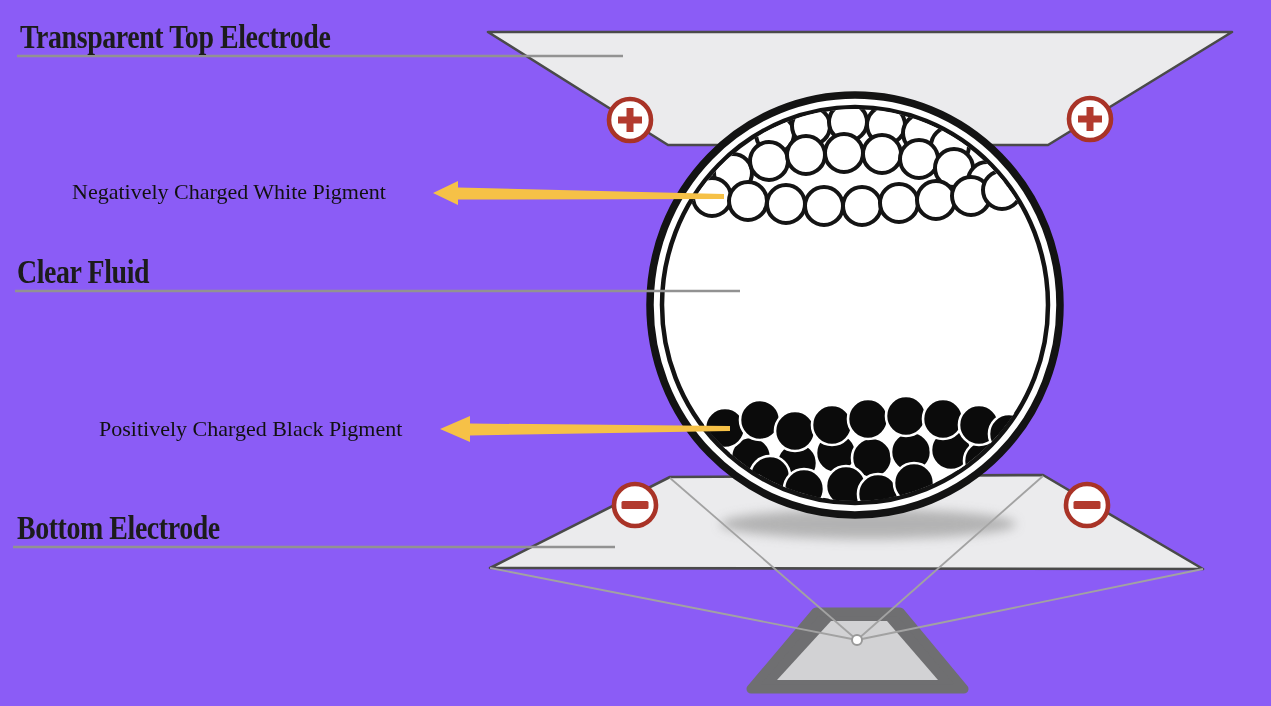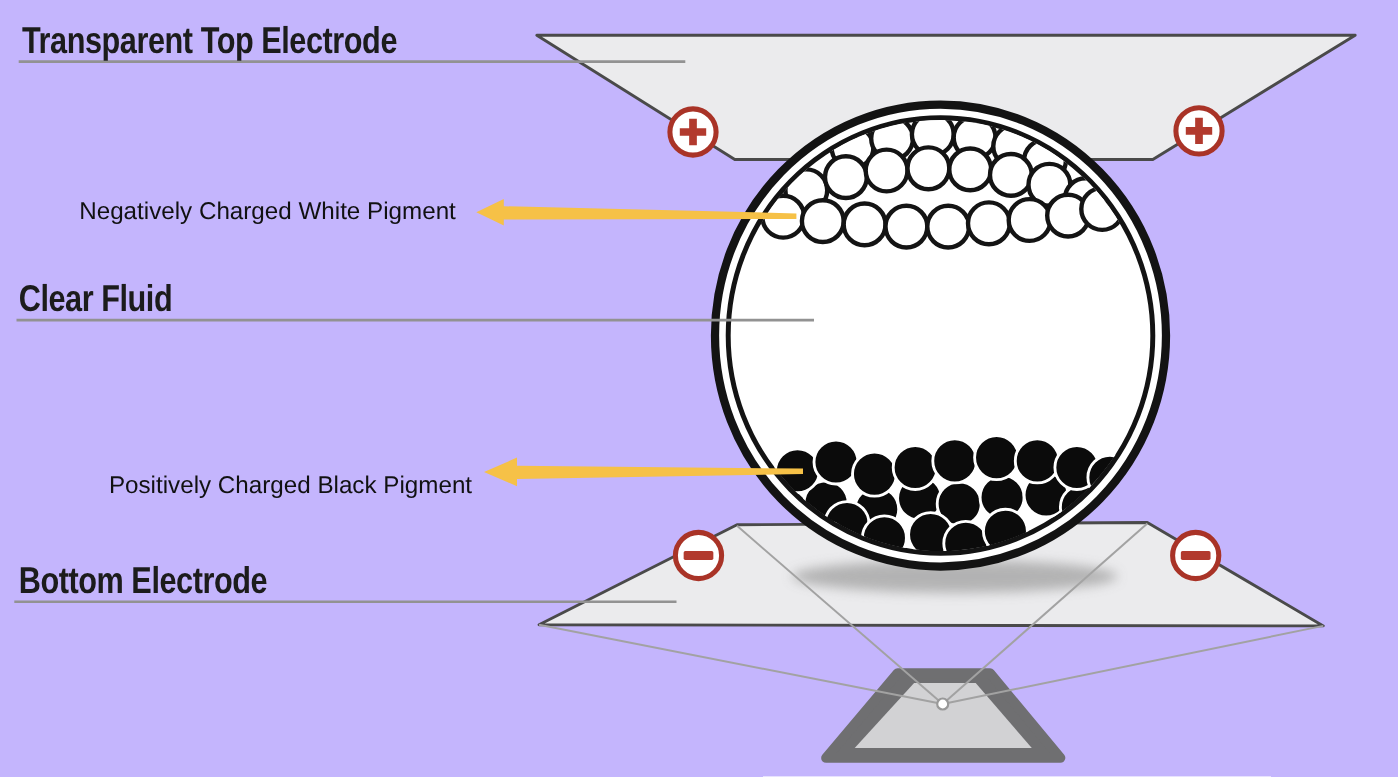--- a/index.html
+++ b/index.html
@@ -1,21 +1,21 @@
 <!DOCTYPE html>
 <html><head>
 <meta charset="utf-8">
 <style>
   html,body{margin:0;padding:0;background:#ffffff;}
   #stage{
     position:relative;
     width:1271px;height:706px;
-    background:#c4b5fd;
+    background:#8b5cf6;
     overflow:hidden;
-    font-family:Liberation Sans, sans-serif;
+    font-family:Liberation Serif, serif;
   }
   #diagram-svg{position:absolute;left:0;top:0;}
   .h-label{
     position:absolute;
     font-size:34px;font-weight:700;color:#1c1c1c;
     line-height:34px;white-space:nowrap;
     transform:scaleX(0.82);transform-origin:left top;
     letter-spacing:-0.5px;
   }
   .a-label{
@@ -145,15 +145,15 @@
 
     <g>
       <path class="arrow" d="M433,193 L458,181 L458,187.5 L724,194 L724,199 L458,199.5 L458,205 Z"></path>
       <path class="arrow" d="M440,429 L470,416 L470,423.5 L730,426 L730,431 L470,435.5 L470,442 Z"></path>
     </g>
   </svg>
 
   <div class="h-label" style="left:20px;top:20px;">Transparent Top Electrode</div>
   <div class="a-label" style="left:72px;top:180px;">Negatively Charged White Pigment</div>
   <div class="h-label" style="left:17px;top:255px;">Clear Fluid</div>
-  <div class="a-label" style="left:99px;top:417px;margin-top:12px;">Positively Charged Black Pigment</div>
+  <div class="a-label" style="left:99px;top:417px;">Positively Charged Black Pigment</div>
   <div class="h-label" style="left:17px;top:511px;">Bottom Electrode</div>
 </div>
 
 </body></html>

